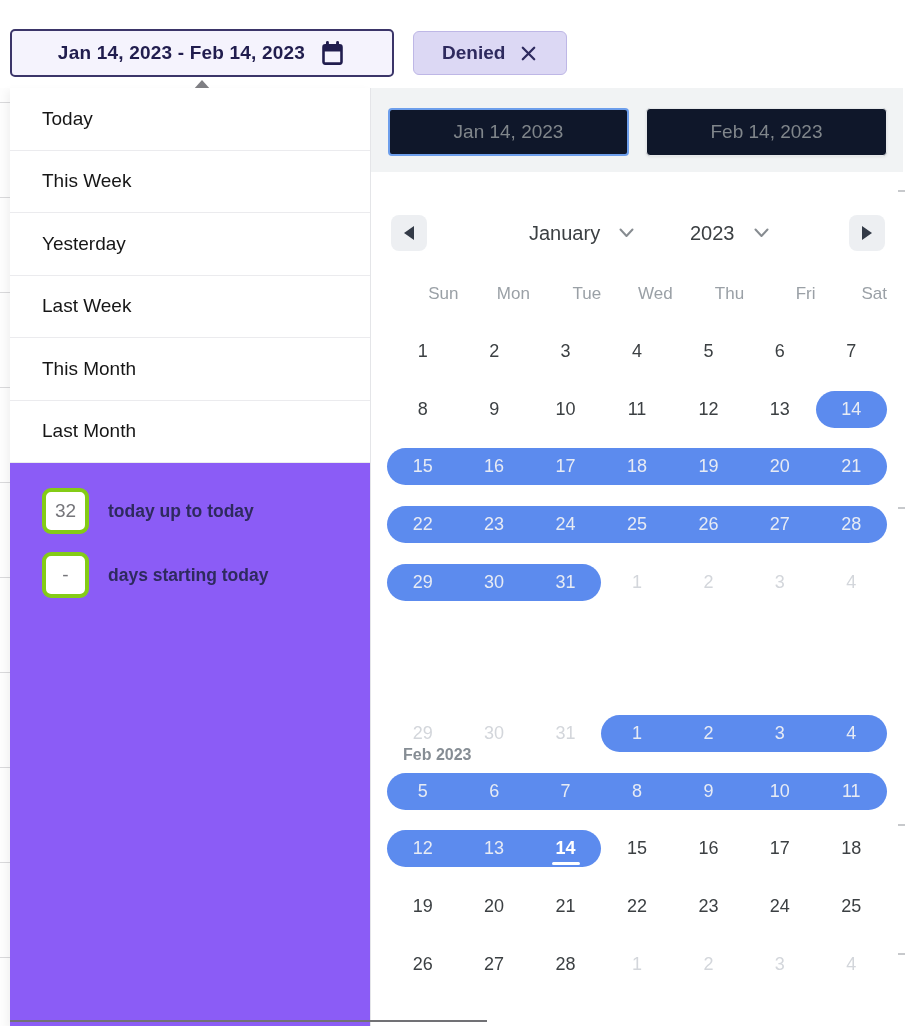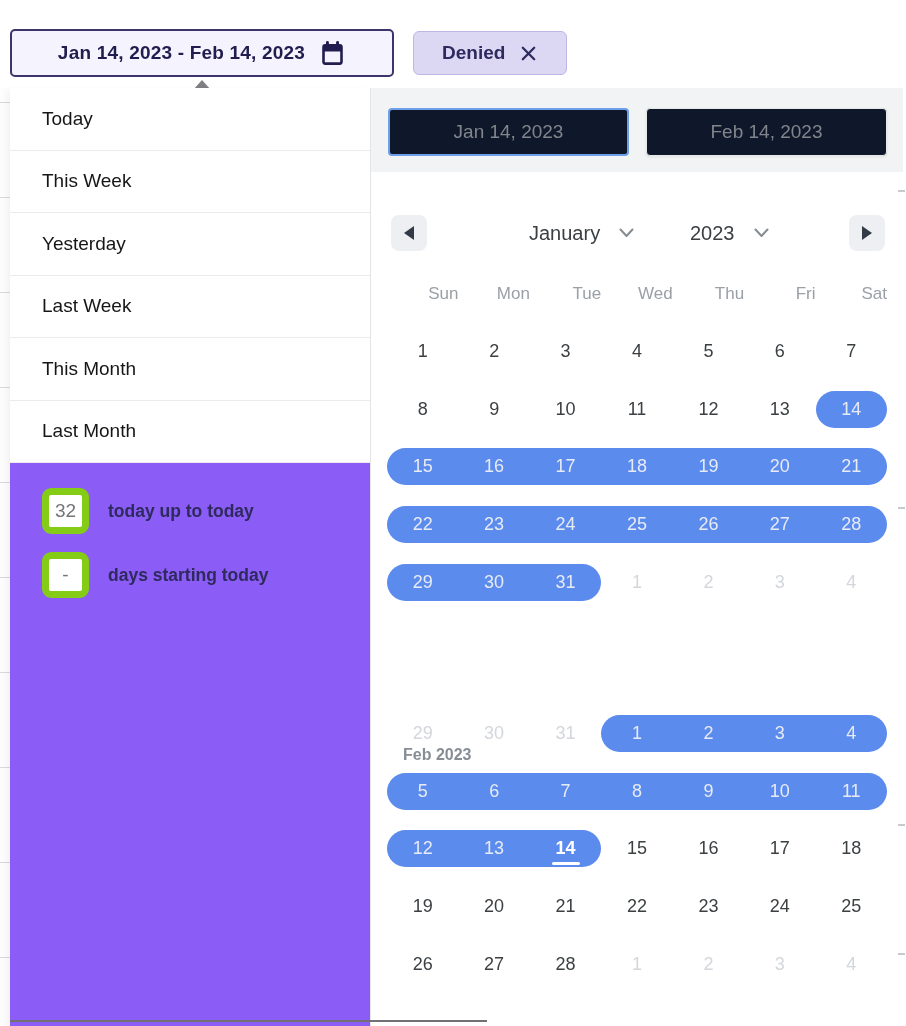--- a/index.html
+++ b/index.html
@@ -30,21 +30,21 @@
   .left-panel { position:absolute; left:10px; top:88px; width:361px; height:938px;
     background:#8b5cf6; border-right:1px solid #e4e5e8; box-shadow:-3px 3px 8px rgba(0,0,0,.05); }
   .right-panel { position:absolute; left:371px; top:88px; width:532px; height:938px; background:#ffffff; }
   .bottom-line { position:absolute; left:10px; top:1020px; width:477px; height:2px; background:#717175; z-index:5; }
 
   
   .preset-item { height:62.5px; display:flex; align-items:center; padding-left:32px;
     font-size:19px; color:#161616; border-bottom:1px solid #ebebee; cursor:pointer; background:#fff; }
   .custom-days { margin-top:25px; padding-left:32px; }
   .custom-row { display:flex; align-items:center; margin-bottom:18px; }
-  .days-box { width:47px; height:46px; border:7px solid #84cc16; border-radius:9px;
+  .days-box { width:47px; height:46px; border:4px solid #84cc16; border-radius:9px;
     display:flex; align-items:center; justify-content:center;
     font-size:19px; color:#75757a; background:#fff; cursor:text; }
   .days-label { margin-left:19px; font-size:17.5px; font-weight:700; color:#2e2a5e; }
 
   
   .cal-header { position:absolute; left:0; top:0; width:532px; height:84px; background:#f1f3f4; }
   .date-input { position:absolute; top:20px; width:241px; height:48px; border-radius:4px;
     background:#0f172a; text-align:center; font-size:19px; color:#80868b;
     font-family:"Liberation Sans","DejaVu Sans",sans-serif; outline:none; }
   .date-input.start { left:17px; border:2px solid #6d9eeb; }

